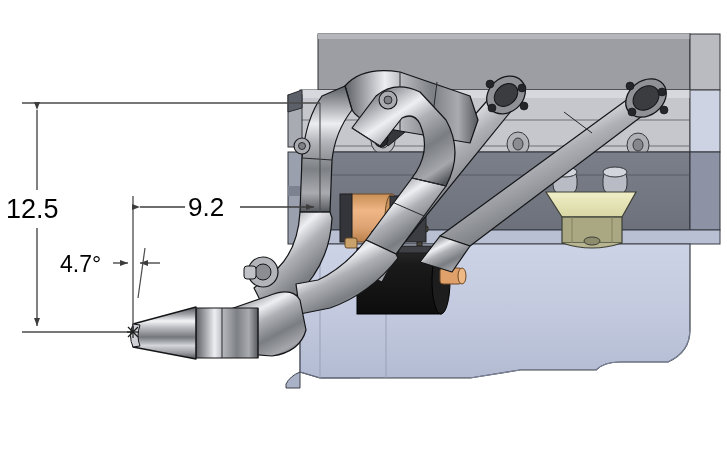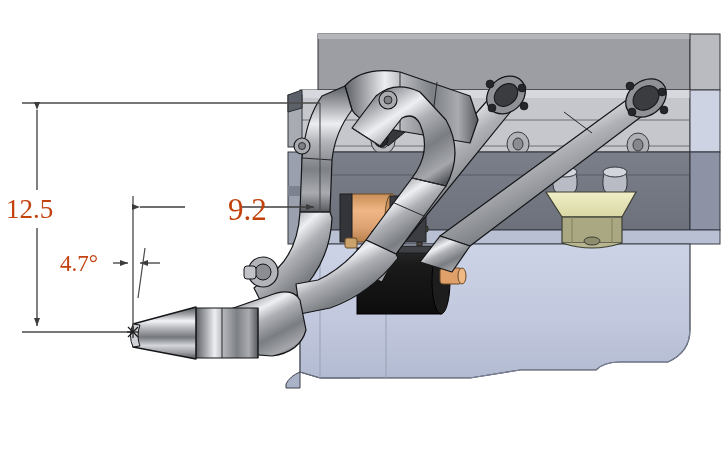--- a/index.html
+++ b/index.html
@@ -1,23 +1,23 @@
 <!DOCTYPE html>
 <html><head>
 <meta charset="utf-8">
 <style>
   html,body{margin:0;padding:0;background:#fff;}
   body{width:727px;height:454px;overflow:hidden;
        font-family:"Liberation Sans", sans-serif;}
   #stage{position:relative;width:727px;height:454px;background:#ffffff;}
   #cad{position:absolute;left:0;top:0;}
-  .dimtext{position:absolute;color:#c2410c;font-family:Liberation Serif, serif;
+  .dimtext{position:absolute;color:#000000;font-family:Liberation Sans, sans-serif;
            white-space:nowrap;letter-spacing:0px;}
   #dim-v-text{left:6px;top:194px;font-size:27px;}
-  #dim-h-text{left:188px;top:192px;font-size:31px;margin-left:40px;}
+  #dim-h-text{left:188px;top:192px;font-size:26px;}
   #dim-a-text{left:60px;top:251px;font-size:23px;}
 </style>
 </head>
 <body>
 
 <div id="stage">
 
 <svg id="cad" width="727" height="454" viewBox="0 0 727 454">
   <defs>
 

